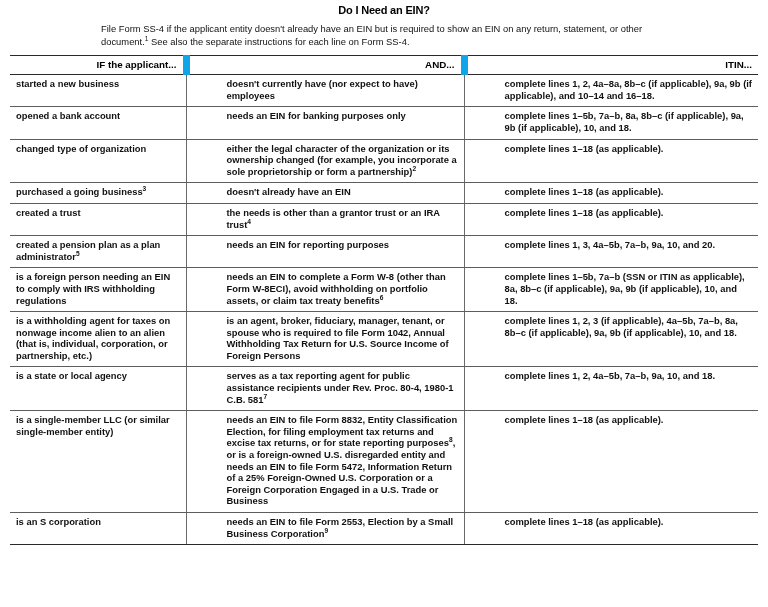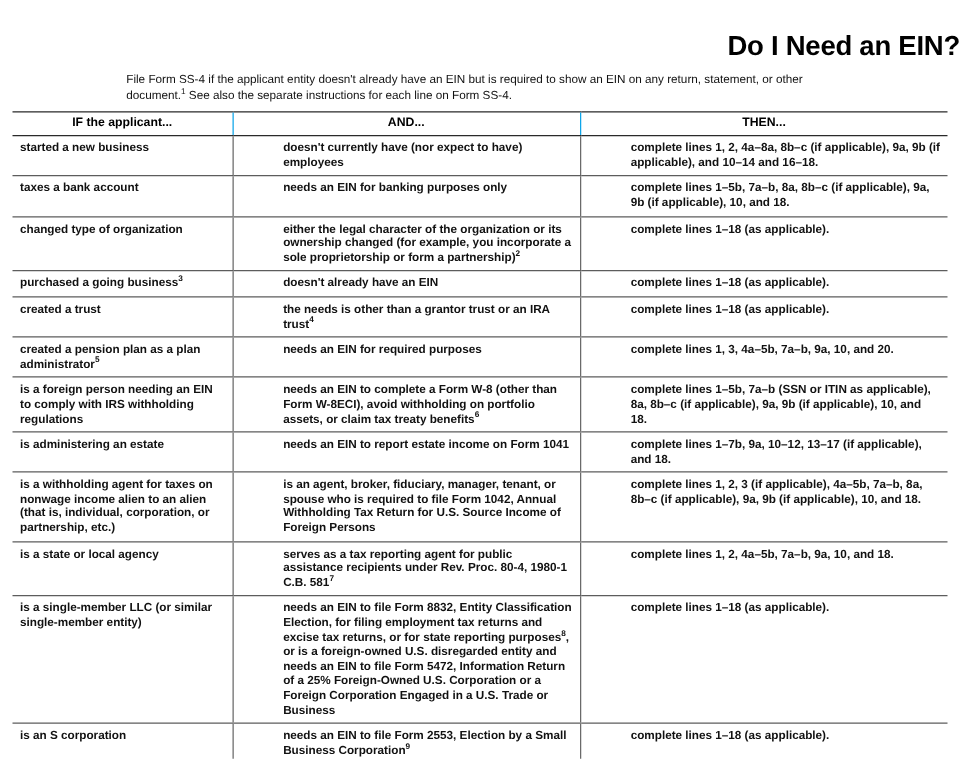--- a/index.html
+++ b/index.html
@@ -15,25 +15,25 @@
     overflow: hidden;
   }
   .page {
     width: 768px;
     height: 607px;
     position: relative;
     box-sizing: border-box;
     padding: 0;
   }
   .doc-title {
-    text-align: right;
-    font-size: 22px;
+    text-align: center;
+    font-size: 11px;
     font-weight: bold;
     letter-spacing: -0.2px;
-    margin: 24px 0 0 0;
+    margin: 4px 0 0 0;
     padding: 0;
     color: #000;
   }
   .intro {
     width: 590px;
     margin: 7px auto 0 auto;
     font-size: 9.4px;
     line-height: 12.6px;
     text-align: left;
     color: #111;
@@ -50,32 +50,32 @@
     width: 748px;
     margin: 7px auto 0 auto;
     table-layout: fixed;
     font-size: 9.4px;
   }
   table.ein-table col.c1 { width: 176px; }
   table.ein-table col.c2 { width: 278px; }
   table.ein-table col.c3 { width: 294px; }
 
   table.ein-table thead th {
-    text-align: center;
+    text-align: right;
     font-weight: bold;
     font-size: 9.8px;
     padding: 3px 6px 4px 6px;
     border-top: 1.6px solid #2a2a2a;
     border-bottom: 1.1px solid #2a2a2a;
     vertical-align: top;
     color: #000;
     margin-top: 26px;
   }
   table.ein-table thead th.sep-left {
-    border-left: 1px solid #0ea5e9;
+    border-left: 7px solid #0ea5e9;
   }
   table.ein-table tbody td {
     vertical-align: top;
     padding: 3px 6px 5px 6px;
     line-height: 11.6px;
     border-bottom: 1.1px solid #5d5d5d;
     color: #111;
     font-weight: bold;
   }
   table.ein-table tbody td.sep-left {
@@ -101,63 +101,58 @@
   <table class="ein-table">
     <colgroup>
       <col class="c1">
         <col class="c2">
         <col class="c3">
     </colgroup>
     <thead>
       <tr>
         <th>IF the applicant...</th>
         <th class="sep-left">AND...</th>
-        <th class="sep-left">THEN...</th>
+        <th class="sep-left">ITIN...</th>
       </tr>
     </thead>
     <tbody id="tbody">
         <tr>
           <td><span>started a new business</span></td>
           <td class="sep-left"><span>doesn't currently have (nor expect to have) employees</span></td>
           <td class="sep-left"><span>complete lines 1, 2, 4a–8a, 8b–c (if applicable), 9a, 9b (if applicable), and 10–14 and 16–18.</span></td>
         </tr>
         <tr>
-          <td><span>taxes a bank account</span></td>
+          <td><span>opened a bank account</span></td>
           <td class="sep-left"><span>needs an EIN for banking purposes only</span></td>
           <td class="sep-left"><span>complete lines 1–5b, 7a–b, 8a, 8b–c (if applicable), 9a, 9b (if applicable), 10, and 18.</span></td>
         </tr>
         <tr>
           <td><span>changed type of organization</span></td>
           <td class="sep-left"><span>either the legal character of the organization or its ownership changed (for example, you incorporate a sole proprietorship or form a partnership)</span><sup>2</sup></td>
           <td class="sep-left"><span>complete lines 1–18 (as applicable).</span></td>
         </tr>
         <tr>
           <td><span>purchased a going business</span><sup>3</sup></td>
           <td class="sep-left"><span>doesn't already have an EIN</span></td>
           <td class="sep-left"><span>complete lines 1–18 (as applicable).</span></td>
         </tr>
         <tr>
           <td><span>created a trust</span></td>
           <td class="sep-left"><span>the needs is other than a grantor trust or an IRA trust</span><sup>4</sup></td>
           <td class="sep-left"><span>complete lines 1–18 (as applicable).</span></td>
         </tr>
         <tr>
           <td><span>created a pension plan as a plan administrator</span><sup>5</sup></td>
-          <td class="sep-left"><span>needs an EIN for required purposes</span></td>
+          <td class="sep-left"><span>needs an EIN for reporting purposes</span></td>
           <td class="sep-left"><span>complete lines 1, 3, 4a–5b, 7a–b, 9a, 10, and 20.</span></td>
         </tr>
         <tr>
           <td><span>is a foreign person needing an EIN to comply with IRS withholding regulations</span></td>
           <td class="sep-left"><span>needs an EIN to complete a Form W-8 (other than Form W-8ECI), avoid withholding on portfolio assets, or claim tax treaty benefits</span><sup>6</sup></td>
           <td class="sep-left"><span>complete lines 1–5b, 7a–b (SSN or ITIN as applicable), 8a, 8b–c (if applicable), 9a, 9b (if applicable), 10, and 18.</span></td>
-        </tr>
-        <tr>
-          <td><span>is administering an estate</span></td>
-          <td class="sep-left"><span>needs an EIN to report estate income on Form 1041</span></td>
-          <td class="sep-left"><span>complete lines 1–7b, 9a, 10–12, 13–17 (if applicable), and 18.</span></td>
         </tr>
         <tr>
           <td><span>is a withholding agent for taxes on nonwage income alien to an alien (that is, individual, corporation, or partnership, etc.)</span></td>
           <td class="sep-left"><span>is an agent, broker, fiduciary, manager, tenant, or spouse who is required to file Form 1042, Annual Withholding Tax Return for U.S. Source Income of Foreign Persons</span></td>
           <td class="sep-left"><span>complete lines 1, 2, 3 (if applicable), 4a–5b, 7a–b, 8a, 8b–c (if applicable), 9a, 9b (if applicable), 10, and 18.</span></td>
         </tr>
         <tr>
           <td><span>is a state or local agency</span></td>
           <td class="sep-left"><span>serves as a tax reporting agent for public assistance recipients under Rev. Proc. 80-4, 1980-1 C.B. 581</span><sup>7</sup></td>
           <td class="sep-left"><span>complete lines 1, 2, 4a–5b, 7a–b, 9a, 10, and 18.</span></td>

